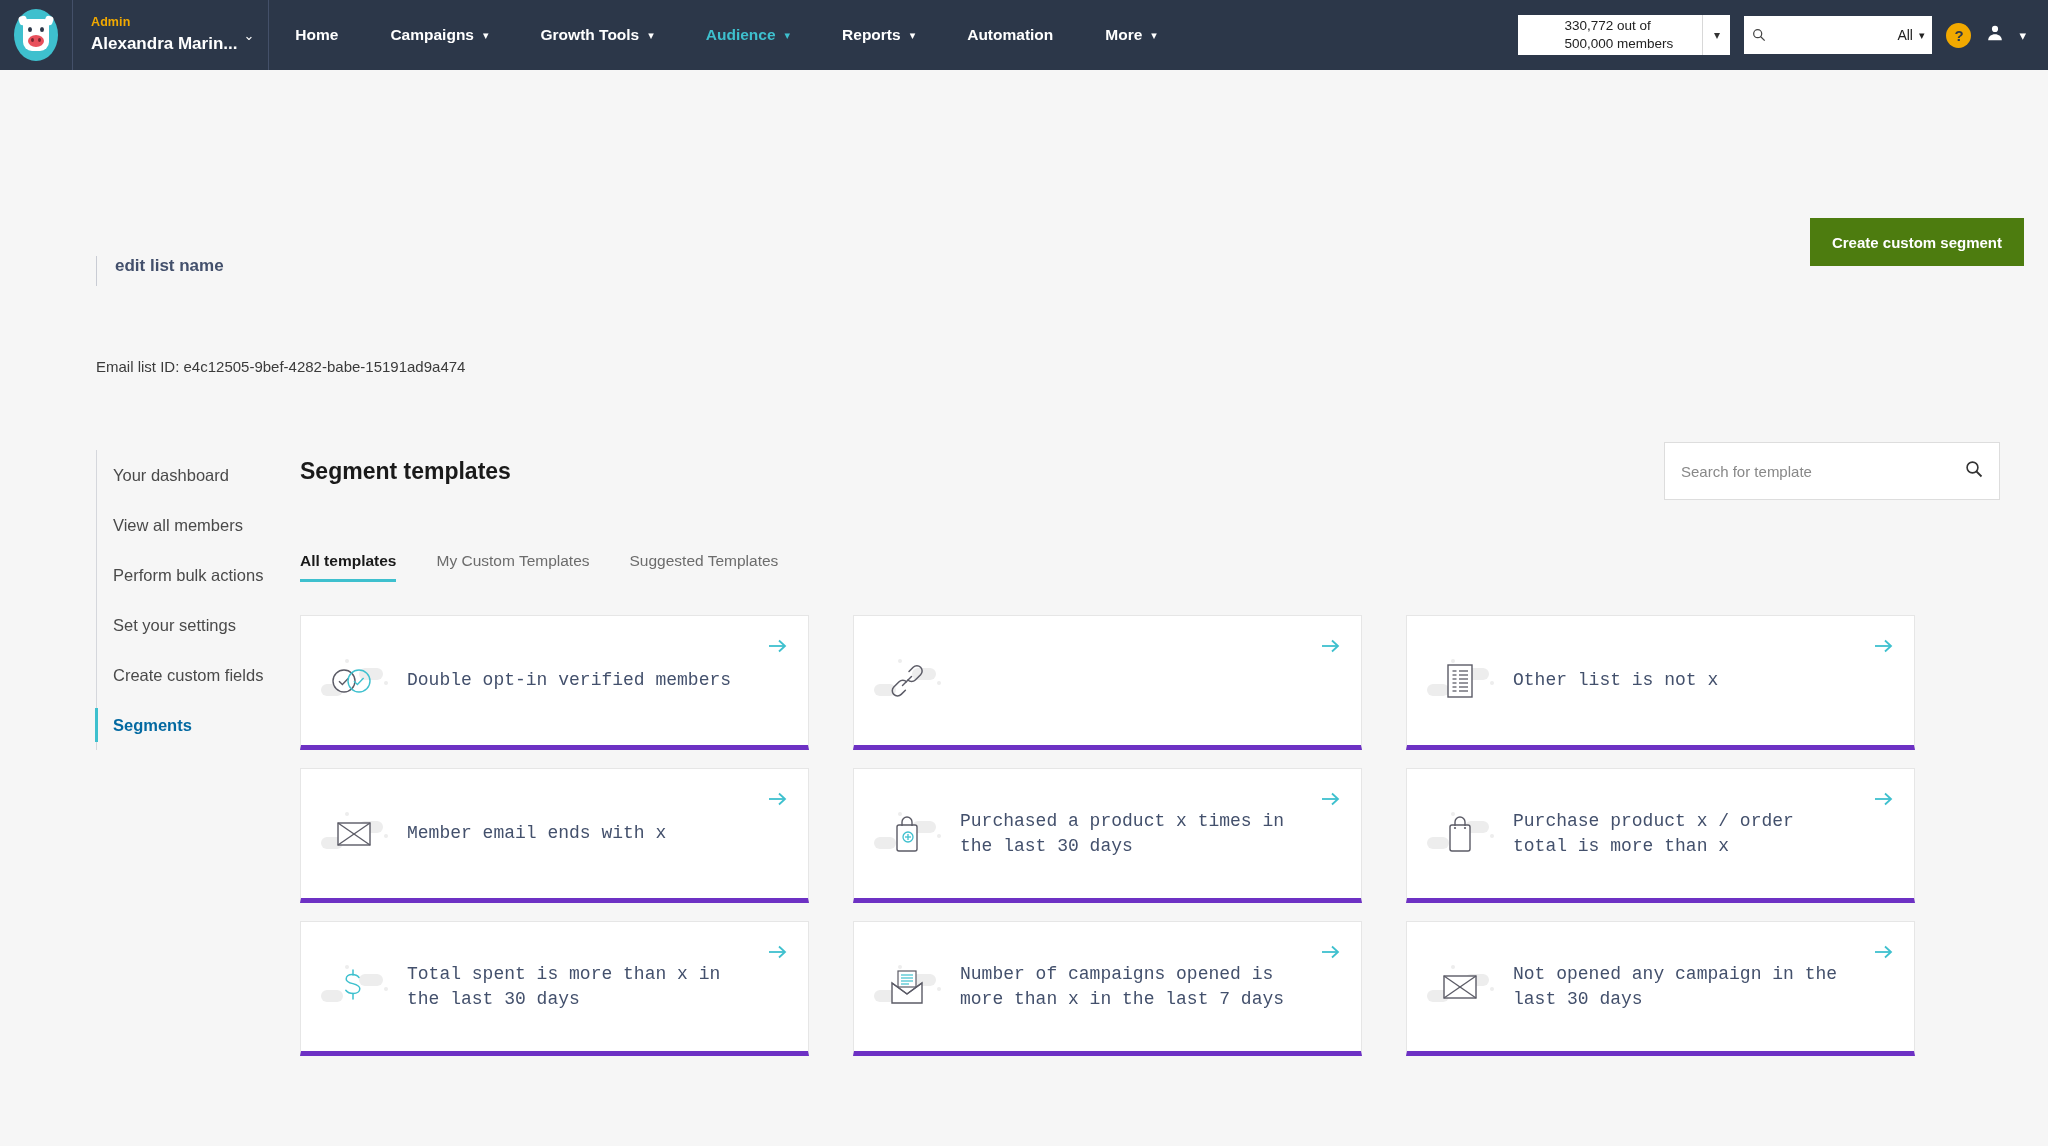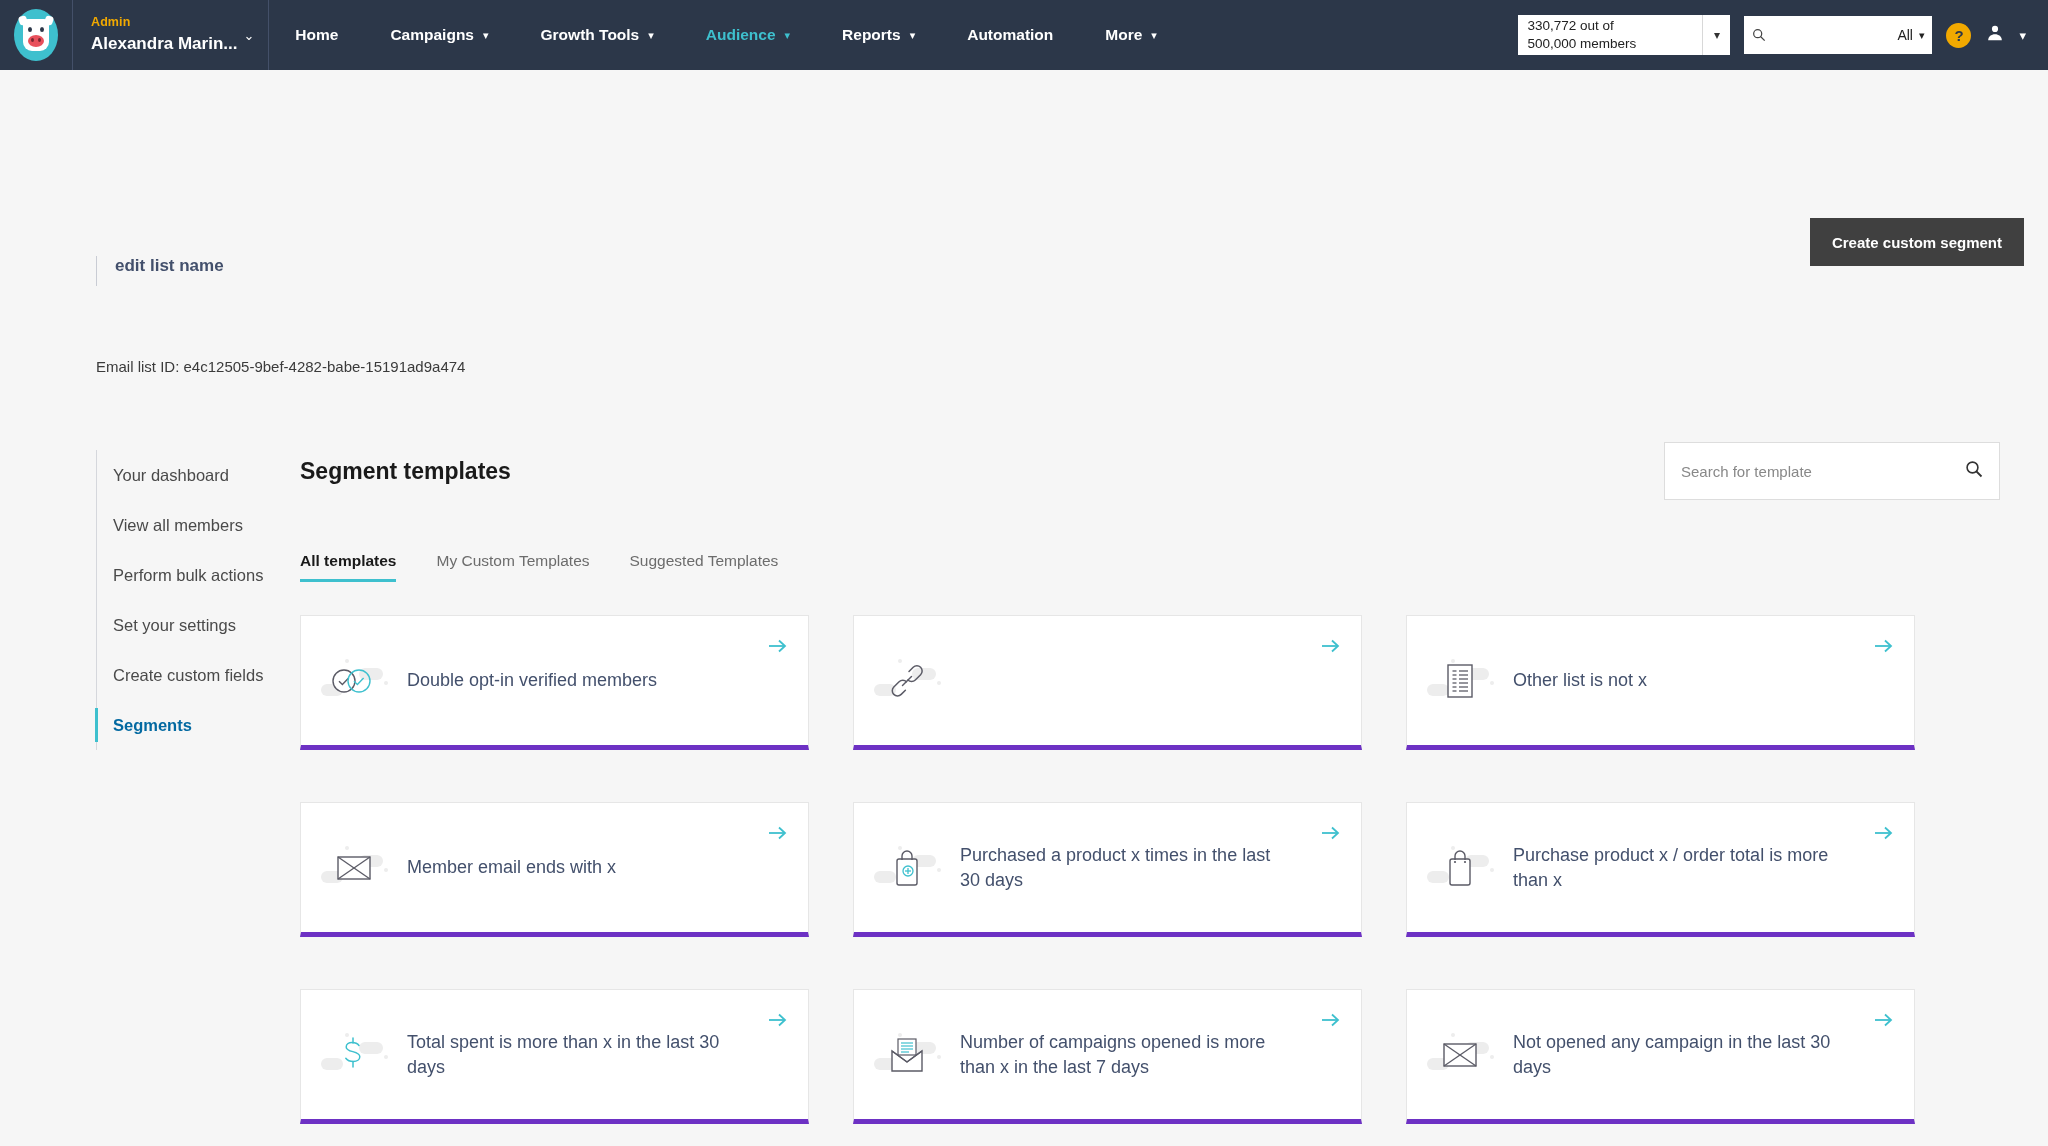--- a/index.html
+++ b/index.html
@@ -93,20 +93,21 @@
     padding-right: 22px;
   }
   .members-box {
     width: 212px; height: 40px; background: #fff;
     display: flex; align-items: stretch; cursor: pointer;
   }
   .members-text {
     flex: 1; padding: 3px 9px; color: #222; font-size: 13.5px;
     line-height: 1.32; display: flex; flex-direction: column; justify-content: center;
     font-weight: 500;
+    margin-left: 37px;
   }
   .members-caret {
     width: 28px; border-left: 1px solid #d8d8d8;
     display: flex; align-items: center; justify-content: center;
     color: #333; font-size: 12px;
   }
   .searchbox {
     width: 188px; height: 38px; background: #fff;
     display: flex; align-items: center; padding: 0 8px; gap: 6px;
   }
@@ -123,21 +124,21 @@
     display: flex; align-items: center; justify-content: center;
     font-size: 15px; font-weight: bold; cursor: pointer;
   }
   .user-menu { display: flex; align-items: center; gap: 8px; cursor: pointer; color: #fff; }
 
   
   .page { position: relative; width: 100%; height: 1076px; background: #f6f6f6; }
 
   .create-btn {
     position: absolute; right: 24px; top: 148px;
-    background: #404040; color: #fff;
+    background: #4d7c0f; color: #fff;
     font-size: 15px; font-weight: bold;
     padding: 0 22px; height: 48px;
     display: flex; align-items: center; justify-content: center;
     border: 0; cursor: pointer;
     font-family: "Liberation Sans", sans-serif;
   }
 
   .title-row {
     position: absolute; left: 96px; top: 186px;
     display: flex; align-items: baseline; gap: 18px;
@@ -190,23 +191,24 @@
   .tabs { display: flex; gap: 40px; margin-top: 52px; padding-left: 15px; }
   .tab {
     font-size: 15.5px; color: #6c6c6c; padding-bottom: 9px;
     cursor: pointer; border-bottom: 3px solid transparent;
   }
   .tab.active { color: #1a1a1a; font-weight: bold; border-bottom-color: #3ec0ce; }
 
   .cards {
     display: grid;
     grid-template-columns: repeat(3, 509px);
-    gap: 52px 44px;
+    gap: 18px 44px;
     margin-top: 33px;
     padding-left: 15px;
+    font-family: Liberation Mono, monospace;
   }
   .card {
     position: relative; background: #ffffff;
     border: 1px solid #e6e6e6;
     border-bottom: 5px solid #6d31c4;
     height: 135px;
     display: flex; align-items: center; gap: 22px;
     padding: 0 26px 0 22px;
     cursor: pointer;
   }

